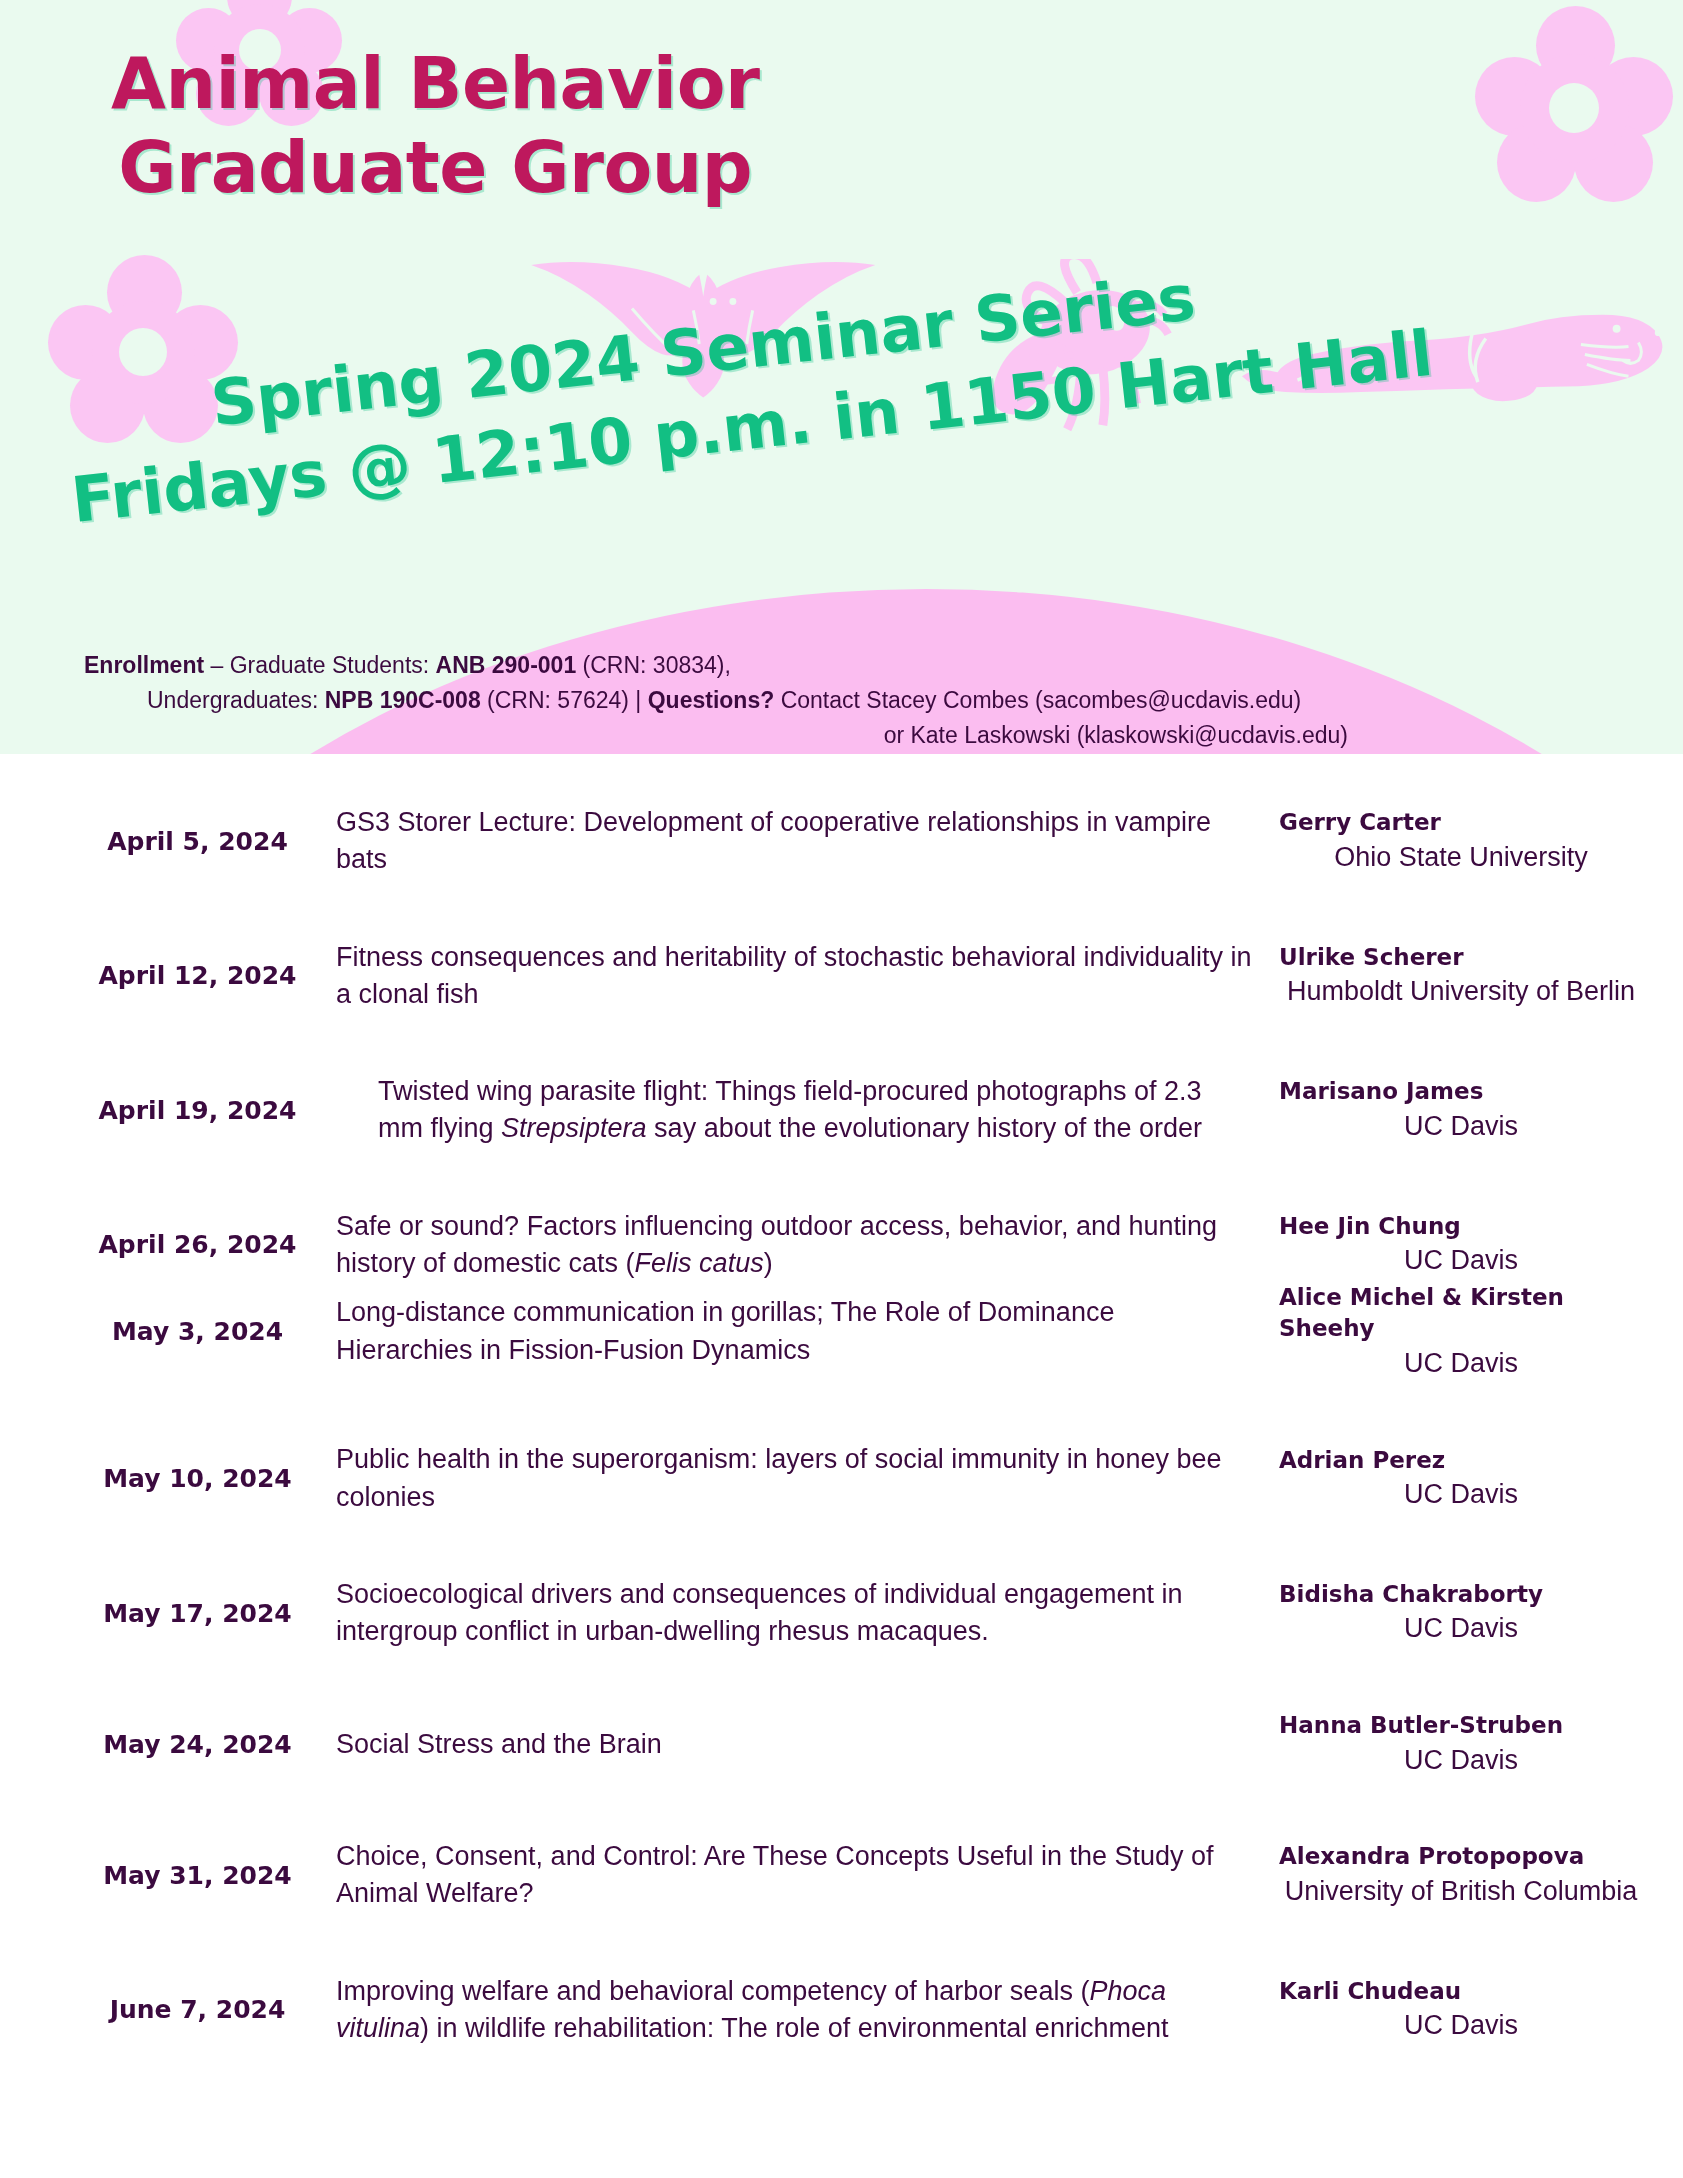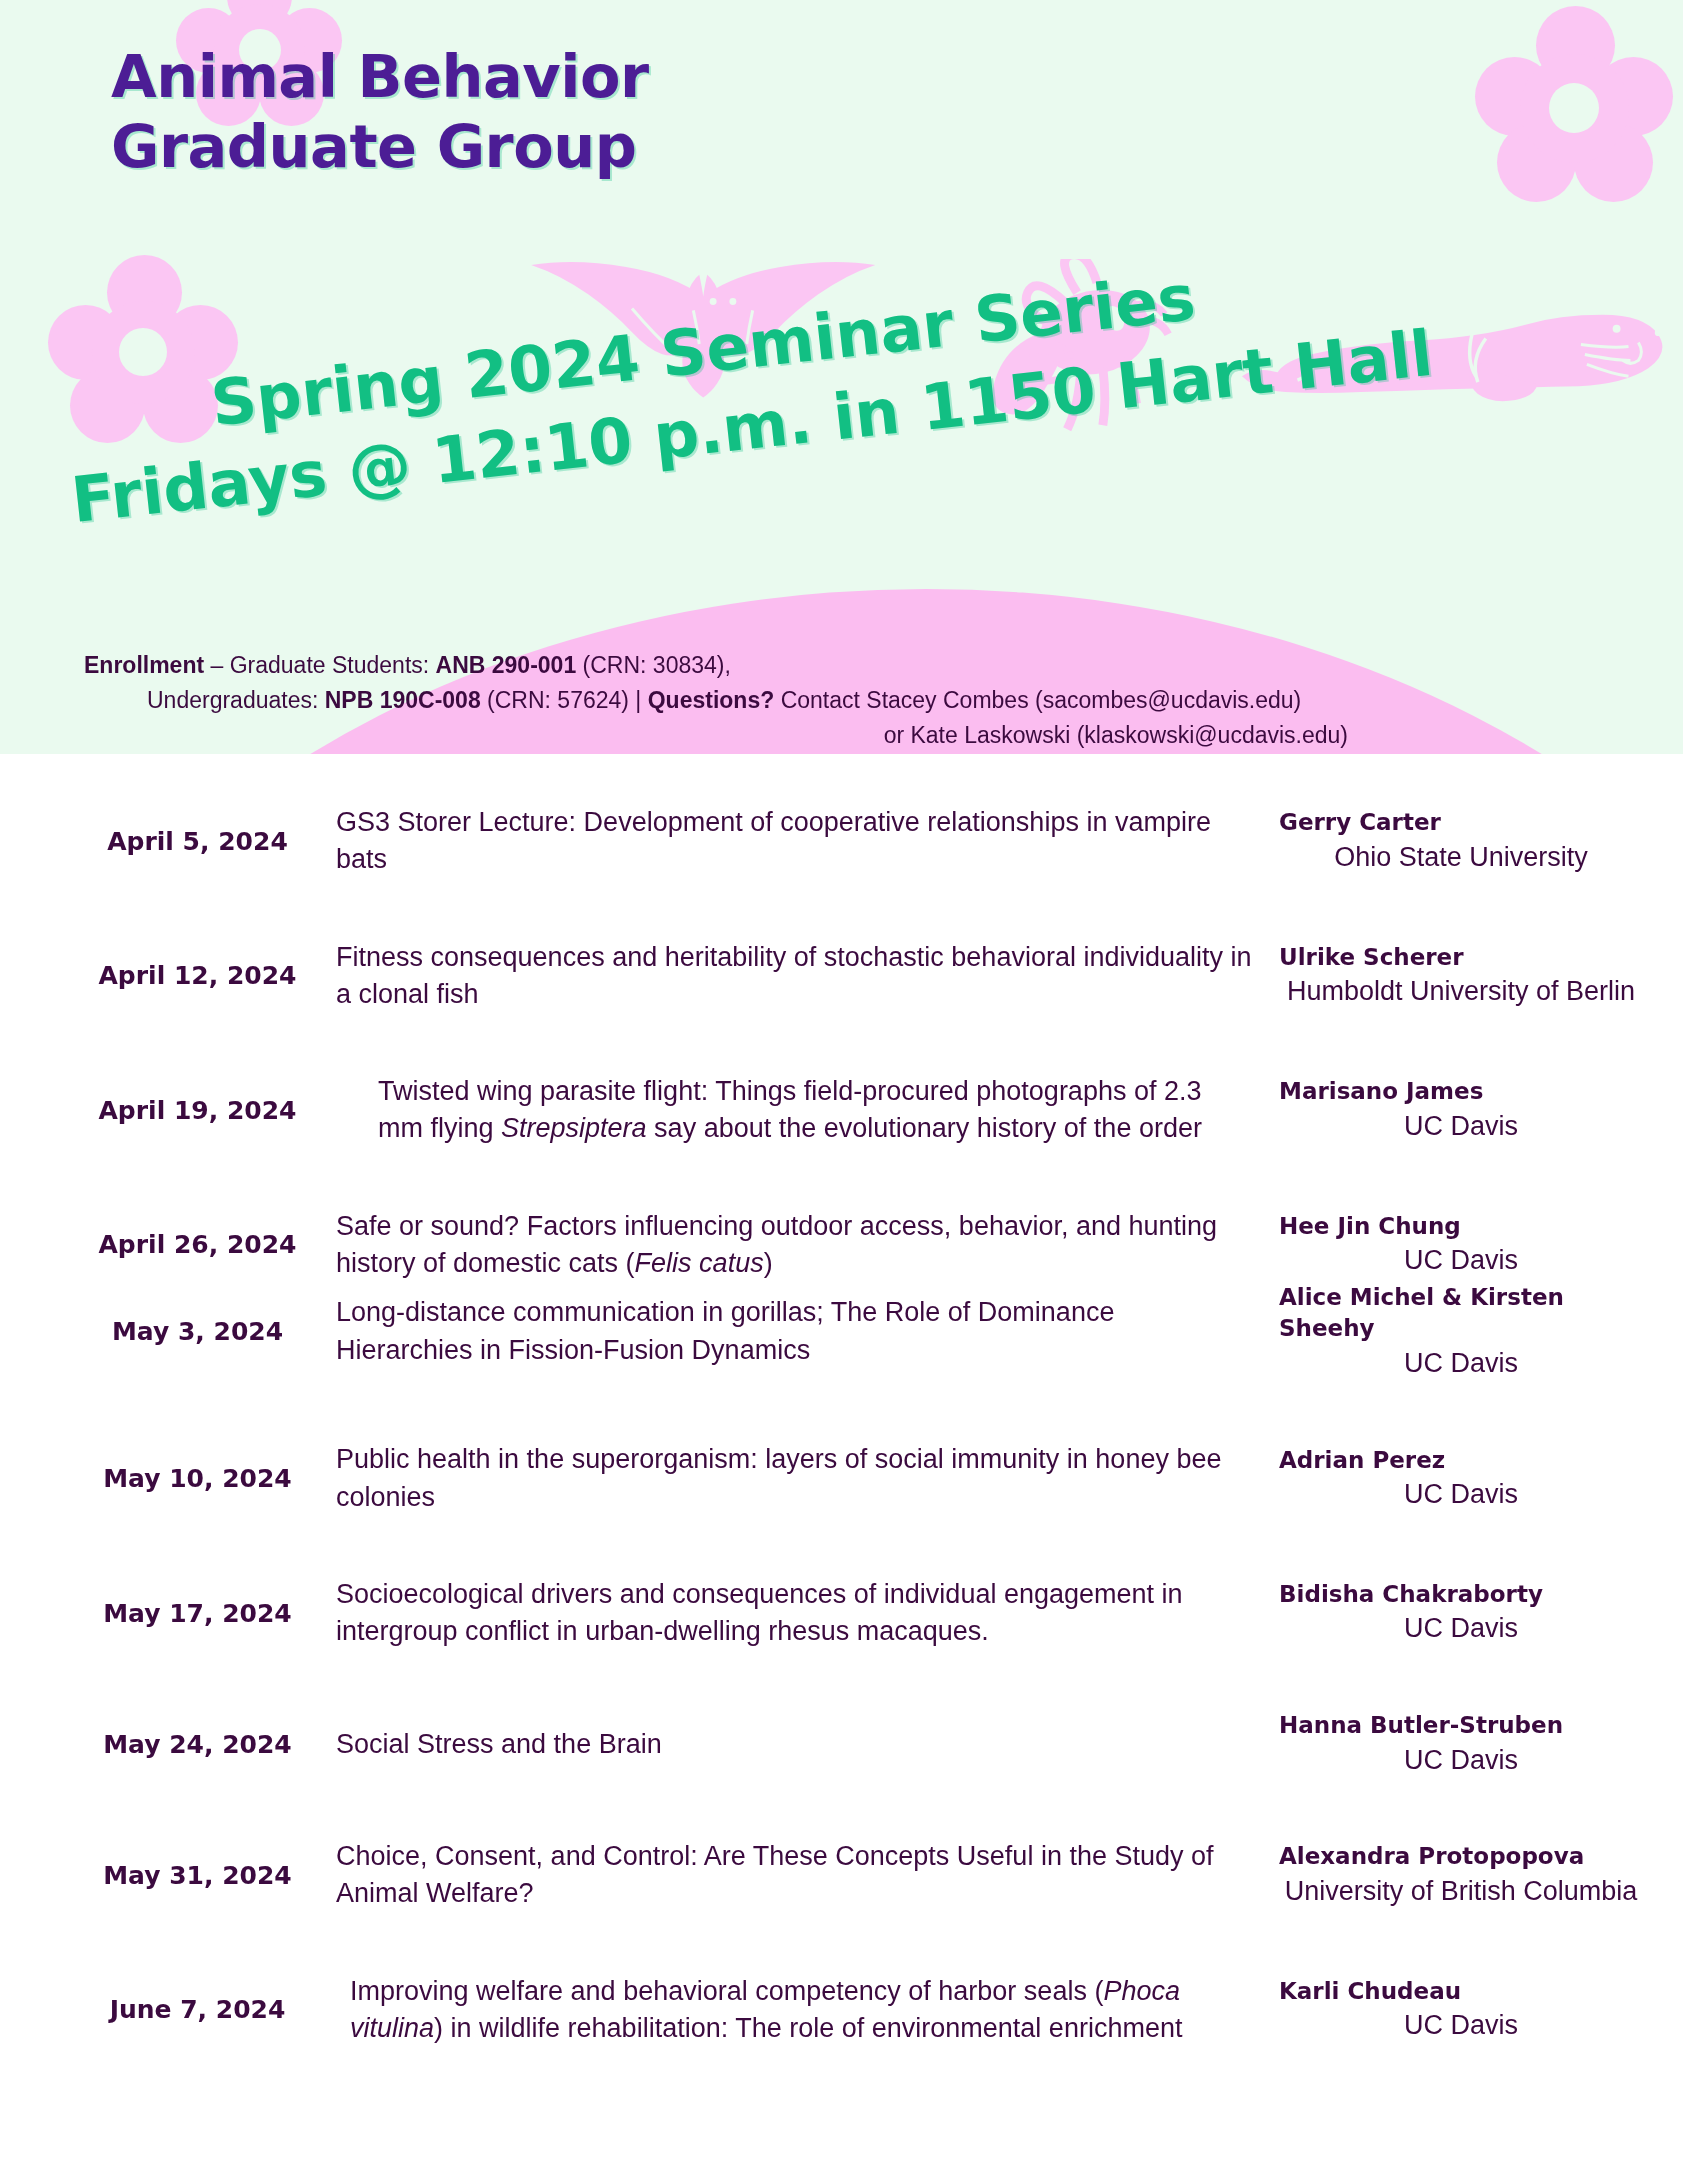--- a/index.html
+++ b/index.html
@@ -61,26 +61,27 @@
   
   .title-block {
     position: absolute;
     left: 111px;
     top: 42px;
     z-index: 4;
   }
   .title-line {
     font-family: "DejaVu Sans", sans-serif;
     font-weight: bold;
-    font-size: 59px;
+    font-size: 71px;
     line-height: 1.18;
-    color: #4c1d95;
+    color: #be185d;
     letter-spacing: -0.5px;
     white-space: nowrap;
     text-shadow: 2px 2px 0 rgba(18,191,131,0.30);
+    text-align: center;
   }
 
   .subtitle-block {
     position: absolute;
     left: 59px;
     top: 381px;
     width: 1544px;
     z-index: 4;
     transform: rotate(-6.2deg);
     transform-origin: left top;
@@ -323,21 +324,21 @@
       </div>
     </div>
     <div class="row" style="margin-bottom: 60px;">
       <div class="col-date">May 31, 2024</div>
       <div class="col-title">Choice, Consent, and Control: Are These Concepts Useful in the Study of Animal Welfare?</div>
       <div class="col-speaker">
         <span class="sp-name">Alexandra Protopopova</span>
         <span class="sp-affil">University of British Columbia</span>
       </div>
     </div>
-    <div class="row" style="margin-bottom: 60px; gap: 14px;">
+    <div class="row" style="margin-bottom: 60px;">
       <div class="col-date">June 7, 2024</div>
       <div class="col-title">Improving welfare and behavioral competency of harbor seals (<i>Phoca vitulina</i>) in wildlife rehabilitation: The role of environmental enrichment</div>
       <div class="col-speaker">
         <span class="sp-name">Karli Chudeau</span>
         <span class="sp-affil">UC Davis</span>
       </div>
     </div>
   </div>
 
 

